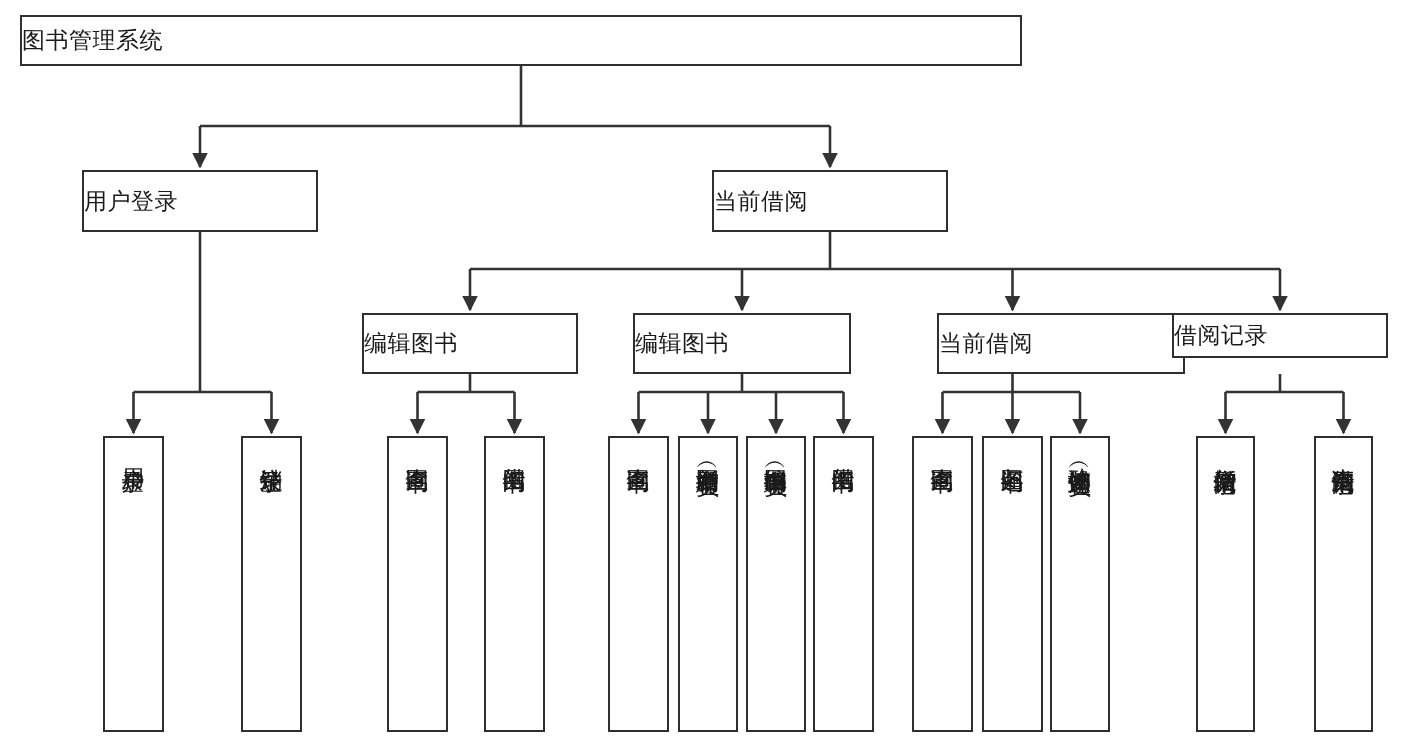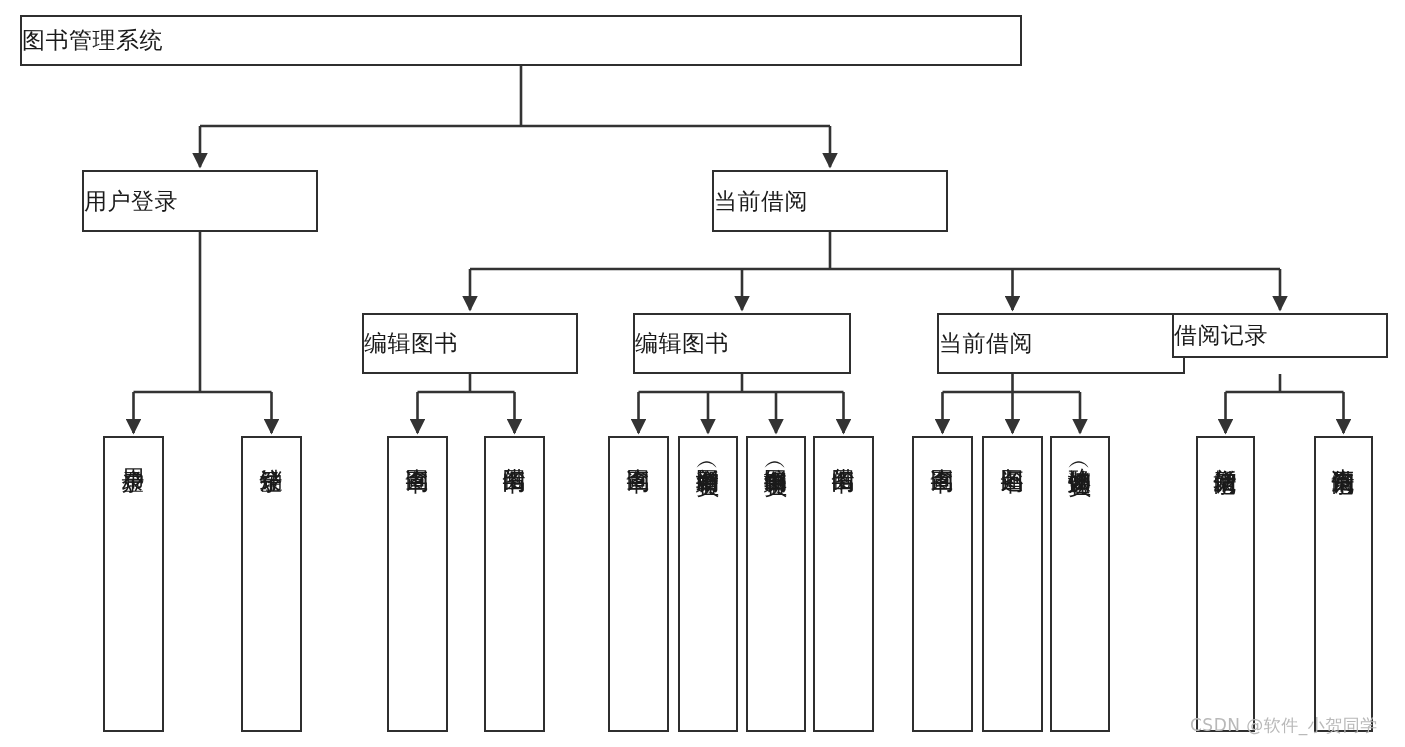--- a/index.html
+++ b/index.html
@@ -158,14 +158,13 @@
       <div class="node vert" style="left: 1050px; top: 436px; width: 60px; height: 296px;">
         <span class="lbl">确认归还（管理员）</span>
       </div>
       <div class="node vert" style="left: 1196px; top: 436px; width: 59px; height: 296px;">
         <span class="lbl">新增借阅记录</span>
       </div>
       <div class="node vert" style="left: 1314px; top: 436px; width: 59px; height: 296px;">
         <span class="lbl">查询借阅记录</span>
       </div>
     </div>
-  <div class="watermark" style="left:1190px; top:714px;">CSDN @软件_小贺同学</div>
 </div>
 
 </body></html>

